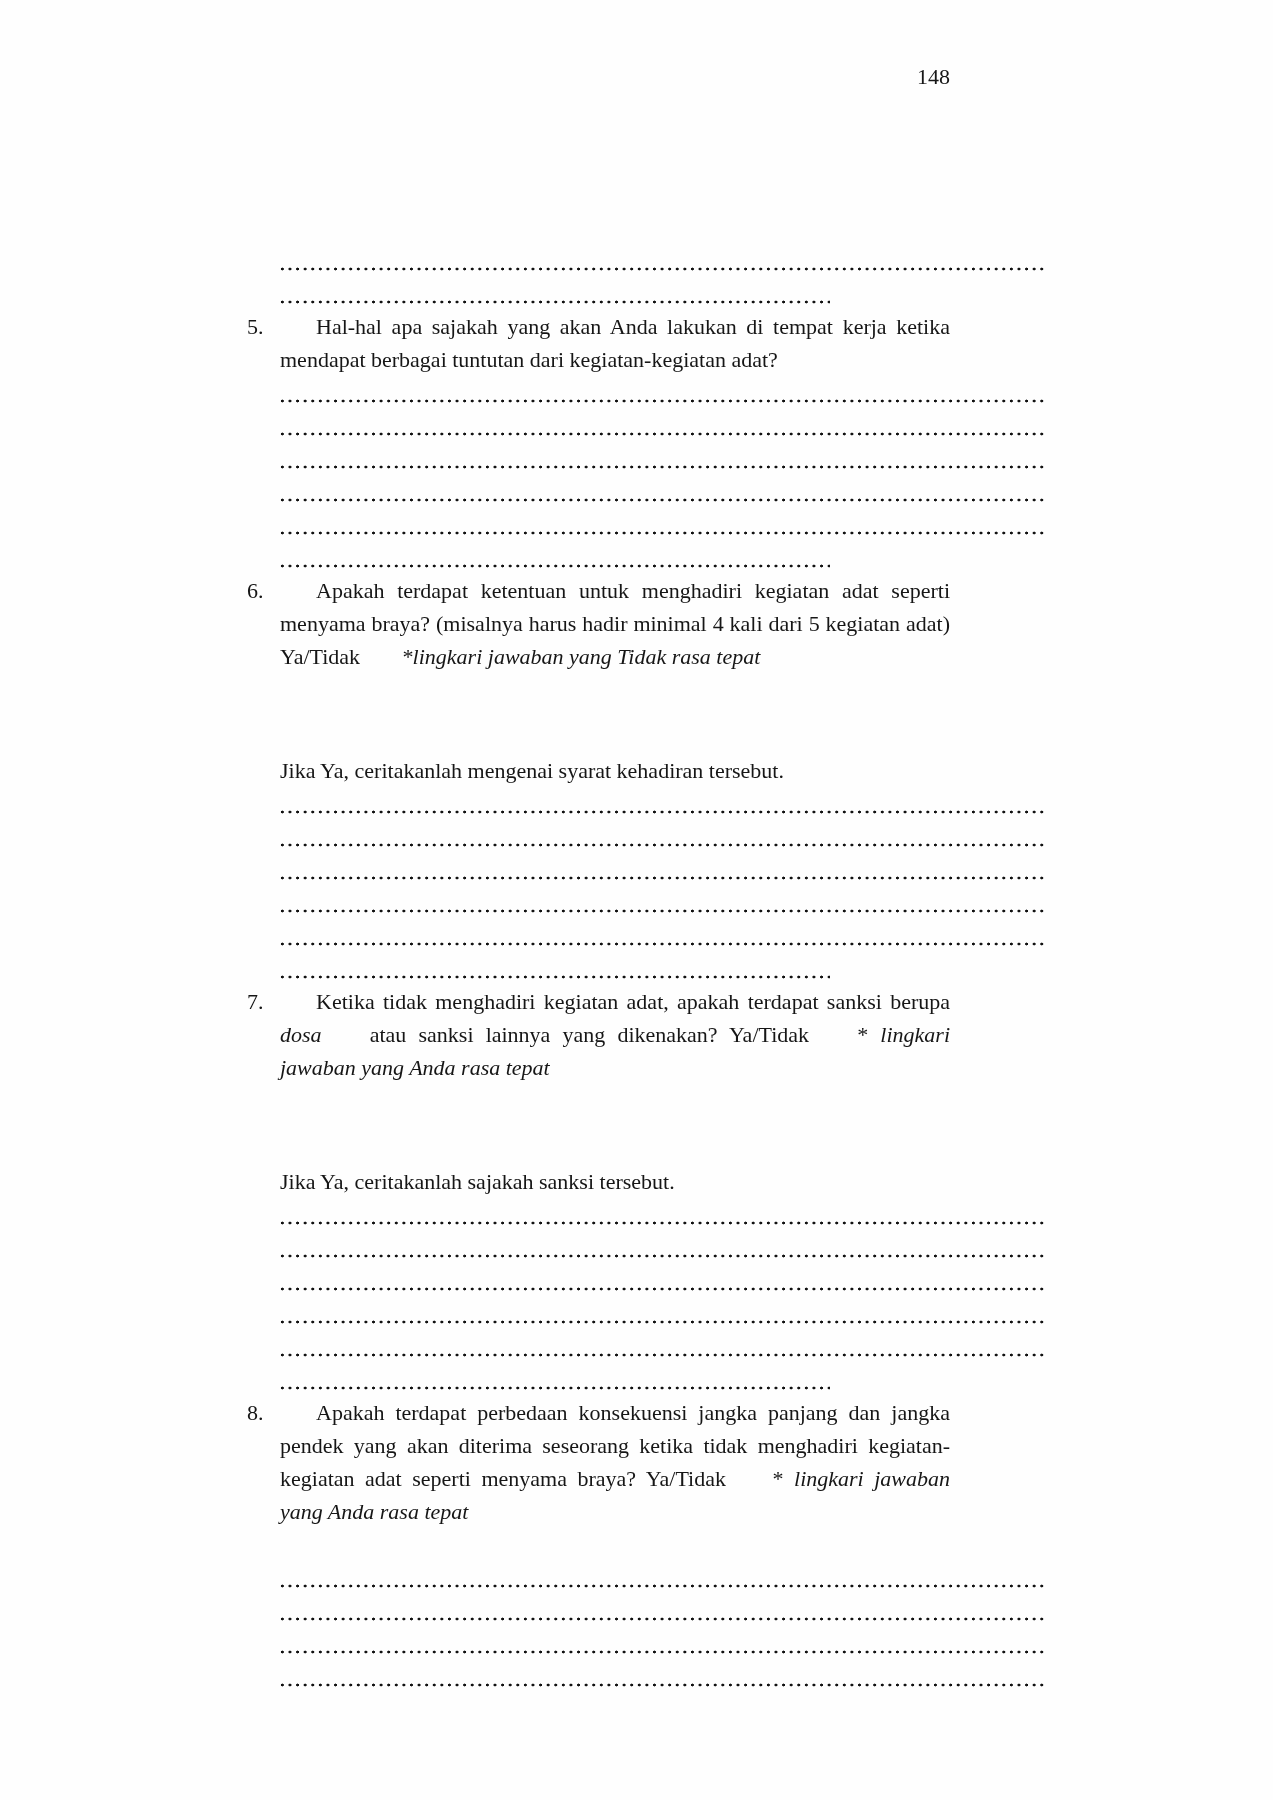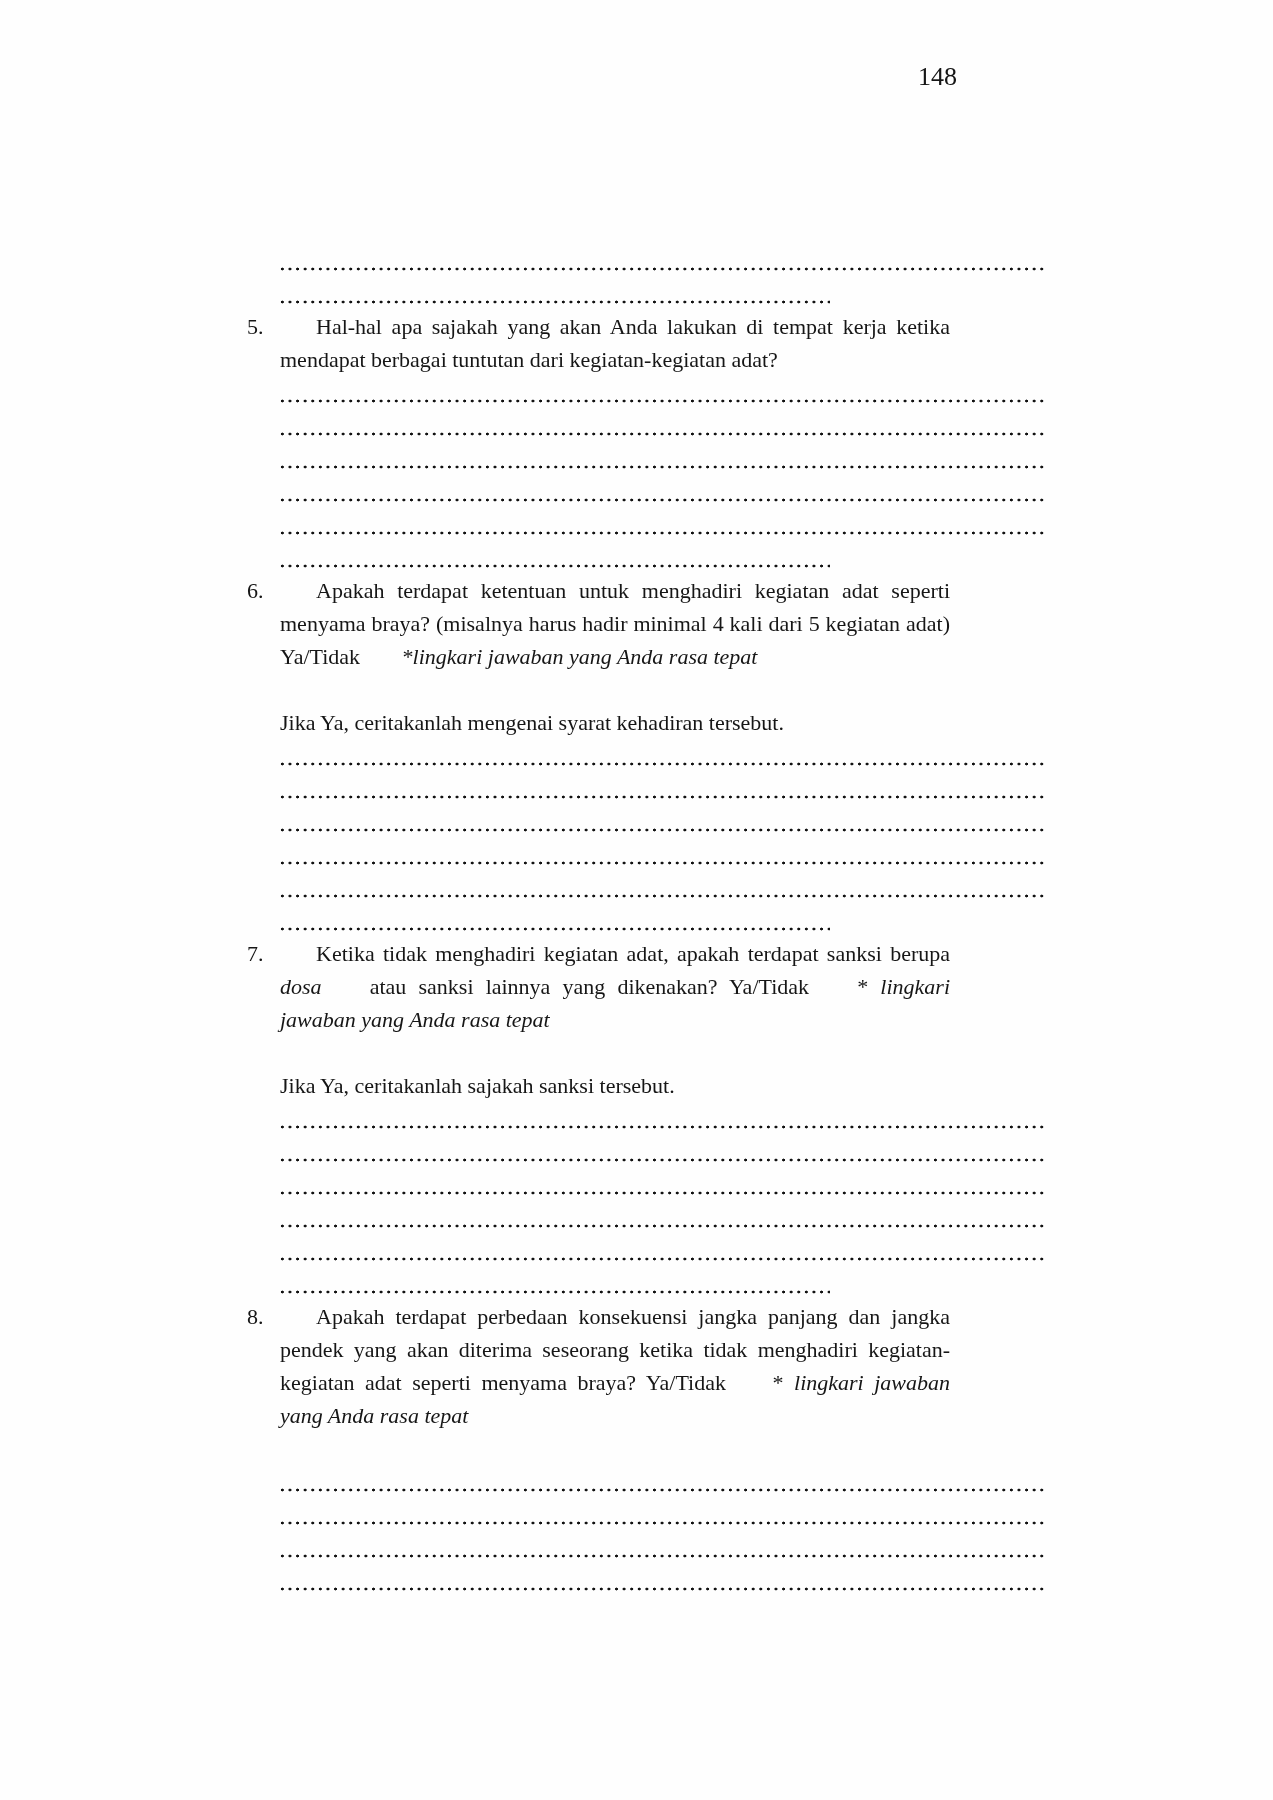--- a/index.html
+++ b/index.html
@@ -8,22 +8,22 @@
     width: 1273px;
     height: 1800px;
     background: #fefefe;
     overflow: hidden;
     font-family: "Liberation Serif", "DejaVu Serif", serif;
     color: #161616;
   }
   .page-number {
     position: absolute;
     top: 60px;
-    right: 316px;
-    font-size: 26px;
+    right: 323px;
+    font-size: 22px;
     line-height: 33px;
   }
   .content {
     position: absolute;
     left: 247px;
     top: 244px;
     width: 703px;
     font-size: 22px;
     line-height: 33px;
   }
@@ -34,21 +34,21 @@
     text-align: justify;
   }
   .qnum {
     position: absolute;
     left: 0;
     top: 0;
   }
   .run-normal { font-style: normal; font-weight: normal; margin-left: 36px; }
   .run-bold   { font-weight: normal; }
   .run-italic { font-style: italic; }
-  .followup   { padding-left: 33px; }
+  .followup   { padding-left: 33px; margin-top: 48px; }
   .spacer     { height: 33px; }
   .dots {
     margin-left: 33px;
     height: 33px;
     background-image: radial-gradient(circle at 2.2px 25px, #111111 1.25px, rgba(0,0,0,0) 1.7px);
     background-size: 7.6px 33px;
     background-repeat: repeat-x;
   }
   .dots.full  { width: 765px; }
   .dots.short { width: 550px; }
@@ -70,21 +70,21 @@
           <div>
             <div class="dots full"></div>
             <div class="dots full"></div>
             <div class="dots full"></div>
             <div class="dots full"></div>
             <div class="dots full"></div>
             <div class="dots short"></div>
           </div>
         </div>
         <div>
-          <p class="question"><span class="qnum">6.</span><span class="run-normal">Apakah terdapat ketentuan untuk menghadiri kegiatan adat seperti menyama braya? (misalnya harus hadir minimal 4 kali dari 5 kegiatan adat) </span><span class="run-bold">Ya/Tidak</span><span class="run-normal"> </span><span class="run-italic">*lingkari jawaban yang Anda rasa tepat</span></p>
+          <p class="question"><span class="qnum">6.</span><span class="run-normal">Apakah terdapat ketentuan untuk menghadiri kegiatan adat seperti menyama braya? (misalnya harus hadir minimal 4 kali dari 5 kegiatan adat) </span><span class="run-bold">Ya/Tidak</span><span class="run-normal"> </span><span class="run-italic">*lingkari jawaban yang Tidak rasa tepat</span></p>
           <div class="spacer"></div>
           <p class="followup">Jika Ya, ceritakanlah mengenai syarat kehadiran tersebut.</p>
           <div>
             <div class="dots full"></div>
             <div class="dots full"></div>
             <div class="dots full"></div>
             <div class="dots full"></div>
             <div class="dots full"></div>
             <div class="dots short"></div>
           </div>

